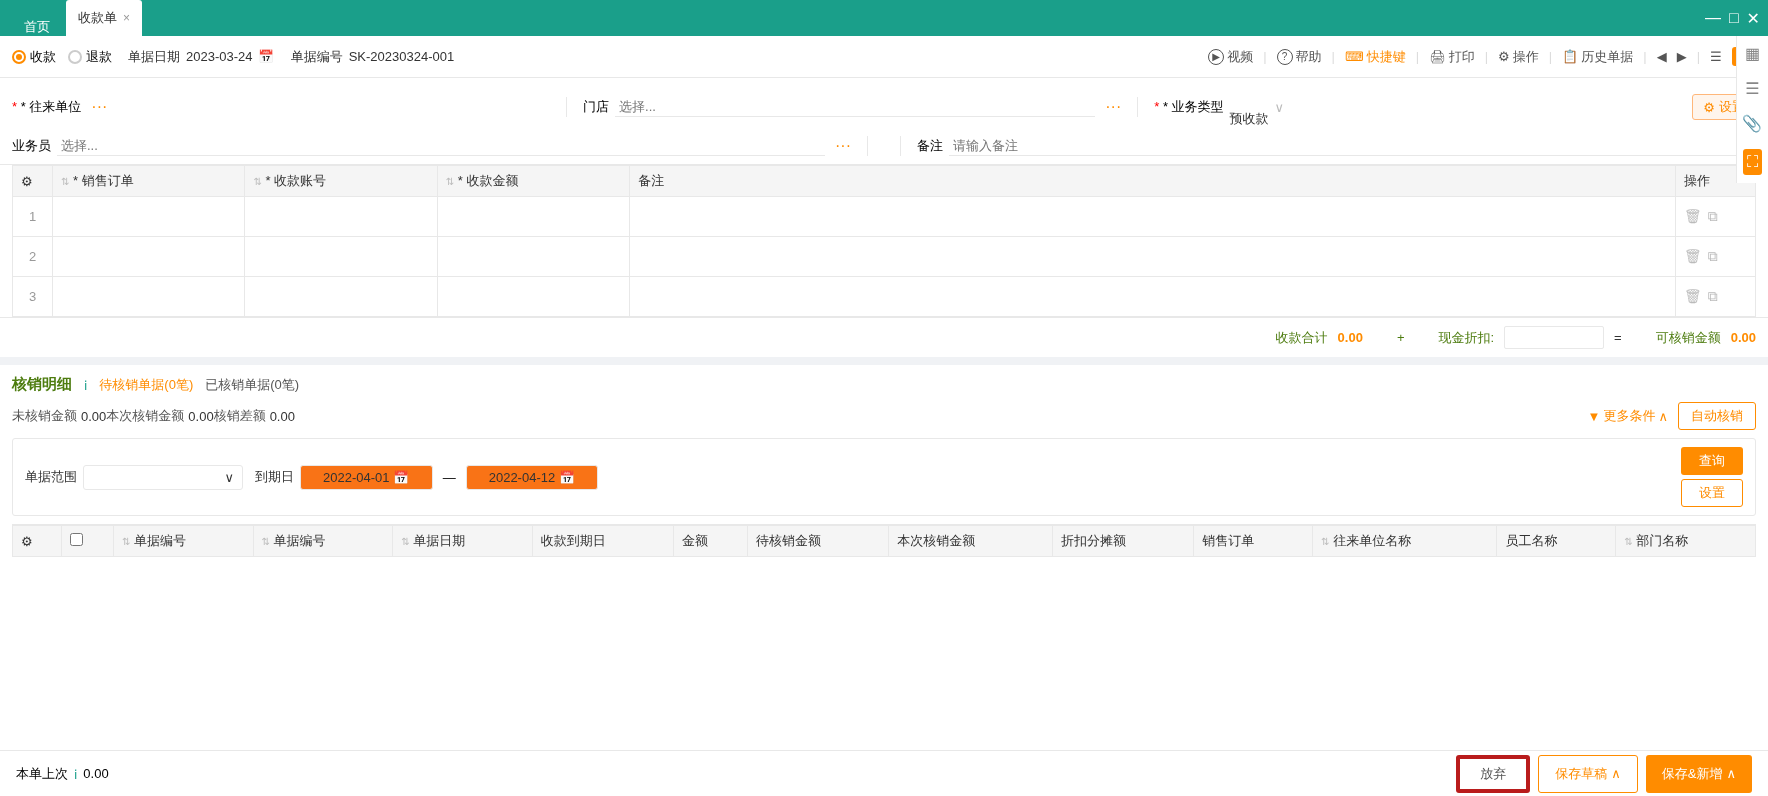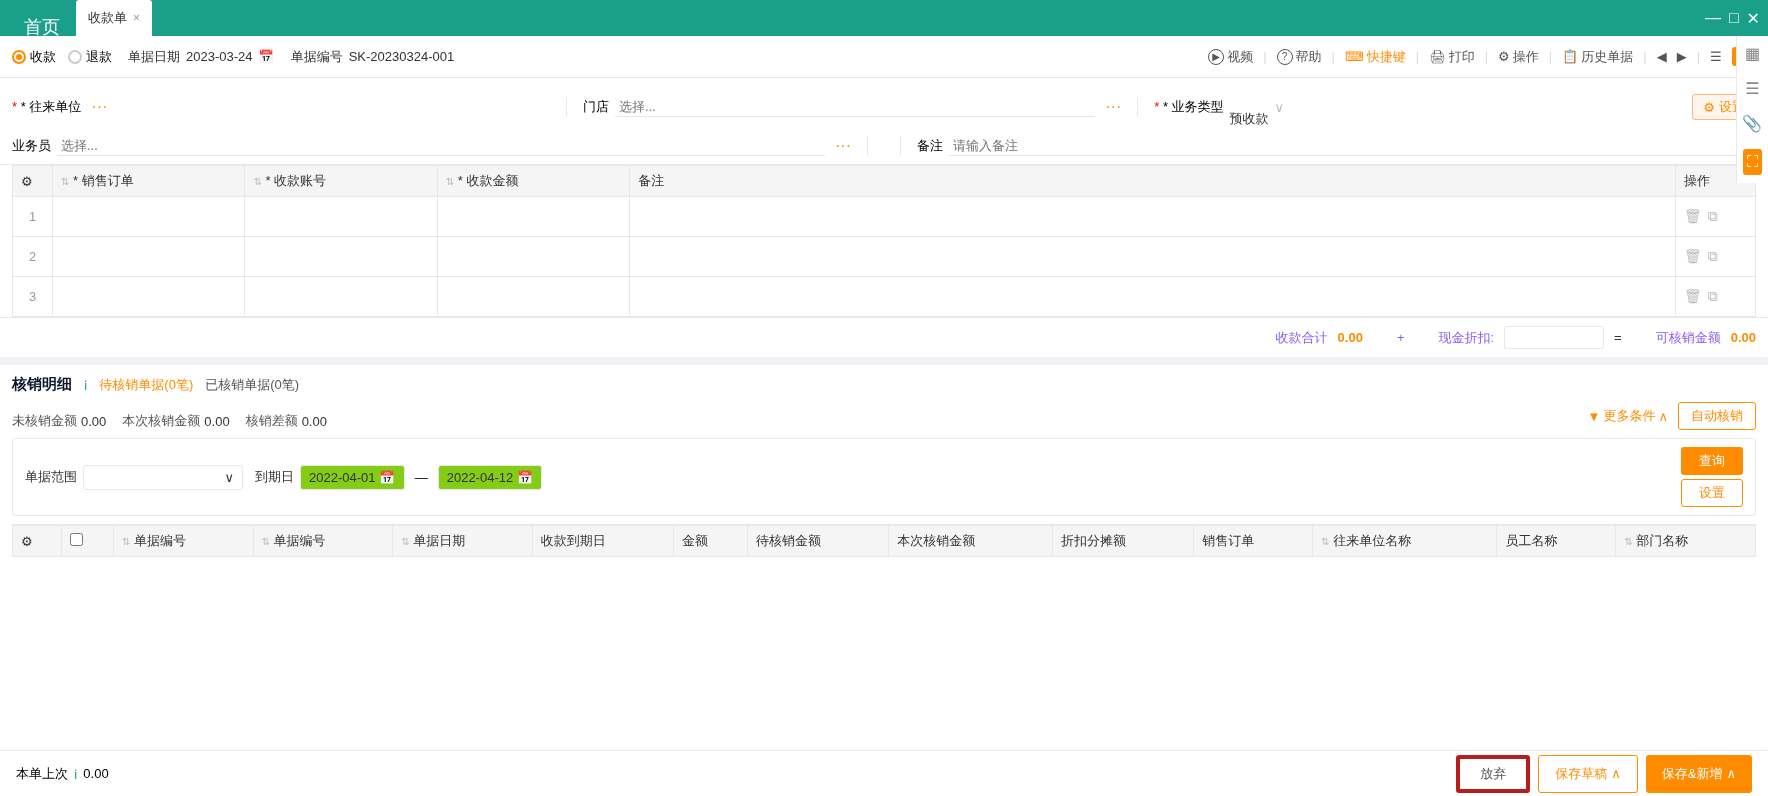--- a/index.html
+++ b/index.html
@@ -6,21 +6,21 @@
     body { background: #f0f2f5; width: 1768px; height: 796px; overflow: hidden; }
 
     
     .tab-bar {
       display: flex; align-items: center;
       background: #1a9f8a;
       height: 36px;
       padding: 0 8px;
     }
     .tab-home {
-      color: #fff; padding: 0 16px; height: 18px; line-height: 36px; font-size: 18px; cursor: pointer;
+      color: #fff; padding: 0 16px; height: 18px; line-height: 36px; font-size: 13px; cursor: pointer;
     }
     .tab-active {
       background: #fff; color: #333; padding: 0 12px; height: 36px; line-height: 36px;
       display: flex; align-items: center; gap: 6px; border-radius: 3px 3px 0 0; cursor: pointer;
     }
     .tab-close { color: #999; font-size: 12px; cursor: pointer; }
     .tab-bar-right { margin-left: auto; display: flex; gap: 8px; }
     .tab-bar-right span { color: #fff; cursor: pointer; font-size: 16px; }
 
     
@@ -85,39 +85,39 @@
     .col-index { width: 40px; text-align: center; color: #999; }
     .col-settings { width: 40px; text-align: center; }
     .col-operate { width: 80px; text-align: center; }
 
     
     .table-footer {
       display: flex; align-items: center; justify-content: flex-end;
       padding: 8px 12px; gap: 10px; border-top: 1px solid #e8e8e8;
       background: #fff;
     }
-    .footer-text { color: #8b5cf6; white-space: nowrap; padding-left: 24px; }
+    .footer-text { color: #4d7c0f; white-space: nowrap; padding-left: 24px; }
     .footer-value { color: #ff8c00; font-weight: bold; }
     .footer-input {
       width: 100px; border: 1px solid #e8e8e8; padding: 3px 6px;
       border-radius: 2px; outline: none;
     }
     .footer-eq { color: #333; }
 
     
     .section-divider { height: 8px; background: #f0f2f5; }
 
     
     .hexiao-section { background: #fff; padding: 10px 12px; display: flex; flex-direction: column; gap: 8px; }
     .hexiao-header { display: flex; align-items: center; gap: 12px; }
-    .hexiao-title { font-size: 15px; font-weight: bold; color: #0f172a; }
+    .hexiao-title { font-size: 15px; font-weight: bold; color: #4d7c0f; }
     .hexiao-tab { color: #ff8c00; cursor: pointer; font-size: 13px; }
     .hexiao-tab-inactive { color: #555; cursor: pointer; font-size: 13px; }
 
-    .hexiao-summary { display: flex; align-items: flex-end; gap: 16px; }
+    .hexiao-summary { display: flex; align-items: center; }
     .summary-item { display: flex; align-items: center; gap: 4px; color: #555; }
     .summary-value { color: #333; }
     .summary-right { margin-left: auto; display: flex; align-items: center; gap: 10px; }
     .more-conditions { color: #ff8c00; cursor: pointer; display: flex; align-items: center; gap: 3px; }
     .auto-btn {
       background: #fff; border: 1px solid #ff8c00; color: #ff8c00;
       padding: 4px 12px; border-radius: 3px; cursor: pointer;
     }
 
     
@@ -126,22 +126,22 @@
       border: 1px solid #e8e8e8; border-radius: 3px; padding: 8px 12px;
     }
     .filter-field { display: flex; align-items: center; gap: 6px; }
     .filter-label { color: #333; white-space: nowrap; }
     .filter-select {
       border: 1px solid #e8e8e8; padding: 4px 8px; border-radius: 3px;
       min-width: 160px; color: #333; background: #fff; cursor: pointer;
       display: flex; align-items: center; justify-content: space-between;
     }
     .filter-date {
-      border: 1px solid #e8e8e8; padding: 4px 8px; border-radius: 3px;
-      color: #333; background: #84cc16; display: flex; align-items: center; gap: 4px;
+      border: 1px solid #e8e8e8; padding: 4px 22px; border-radius: 3px;
+      color: #333; background: #f97316; display: flex; align-items: center; gap: 4px;
     }
     .filter-actions { margin-left: auto; display: flex; flex-direction: column; gap: 4px; }
     .query-btn {
       background: #ff8c00; color: #fff; border: none;
       padding: 5px 18px; border-radius: 3px; cursor: pointer;
     }
     .setting-btn2 {
       background: #fff; border: 1px solid #ff8c00; color: #ff8c00;
       padding: 4px 16px; border-radius: 3px; cursor: pointer; text-align: center;
     }

